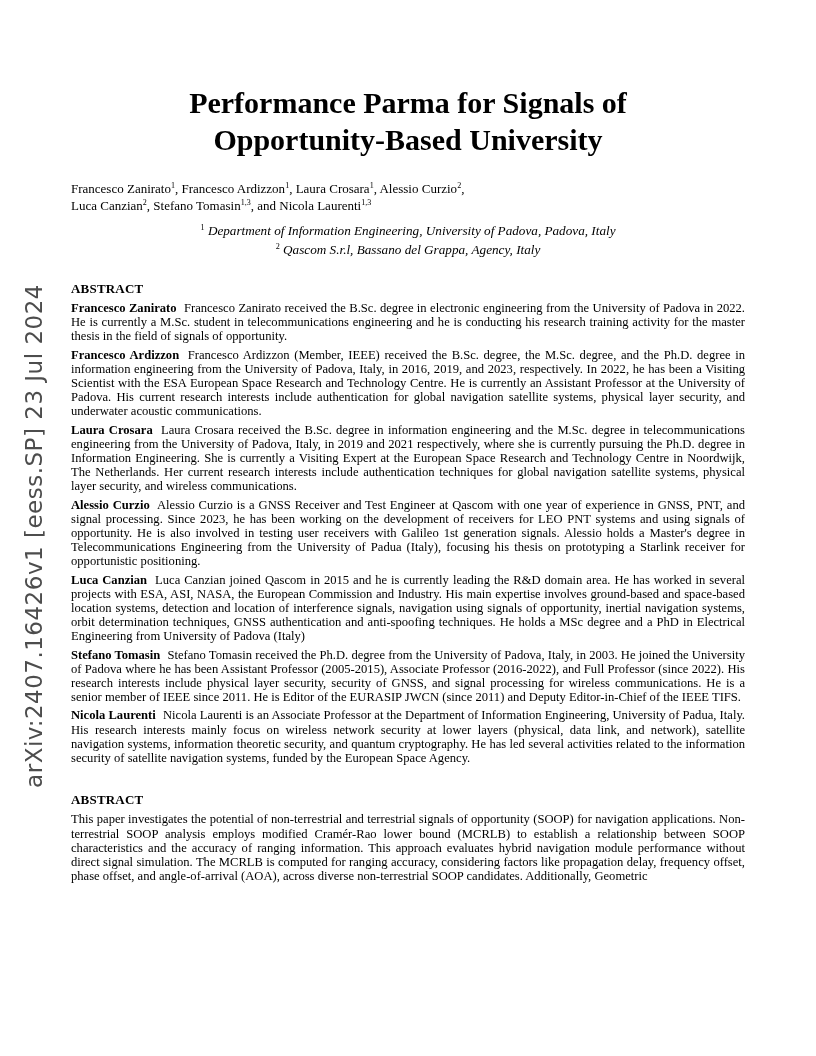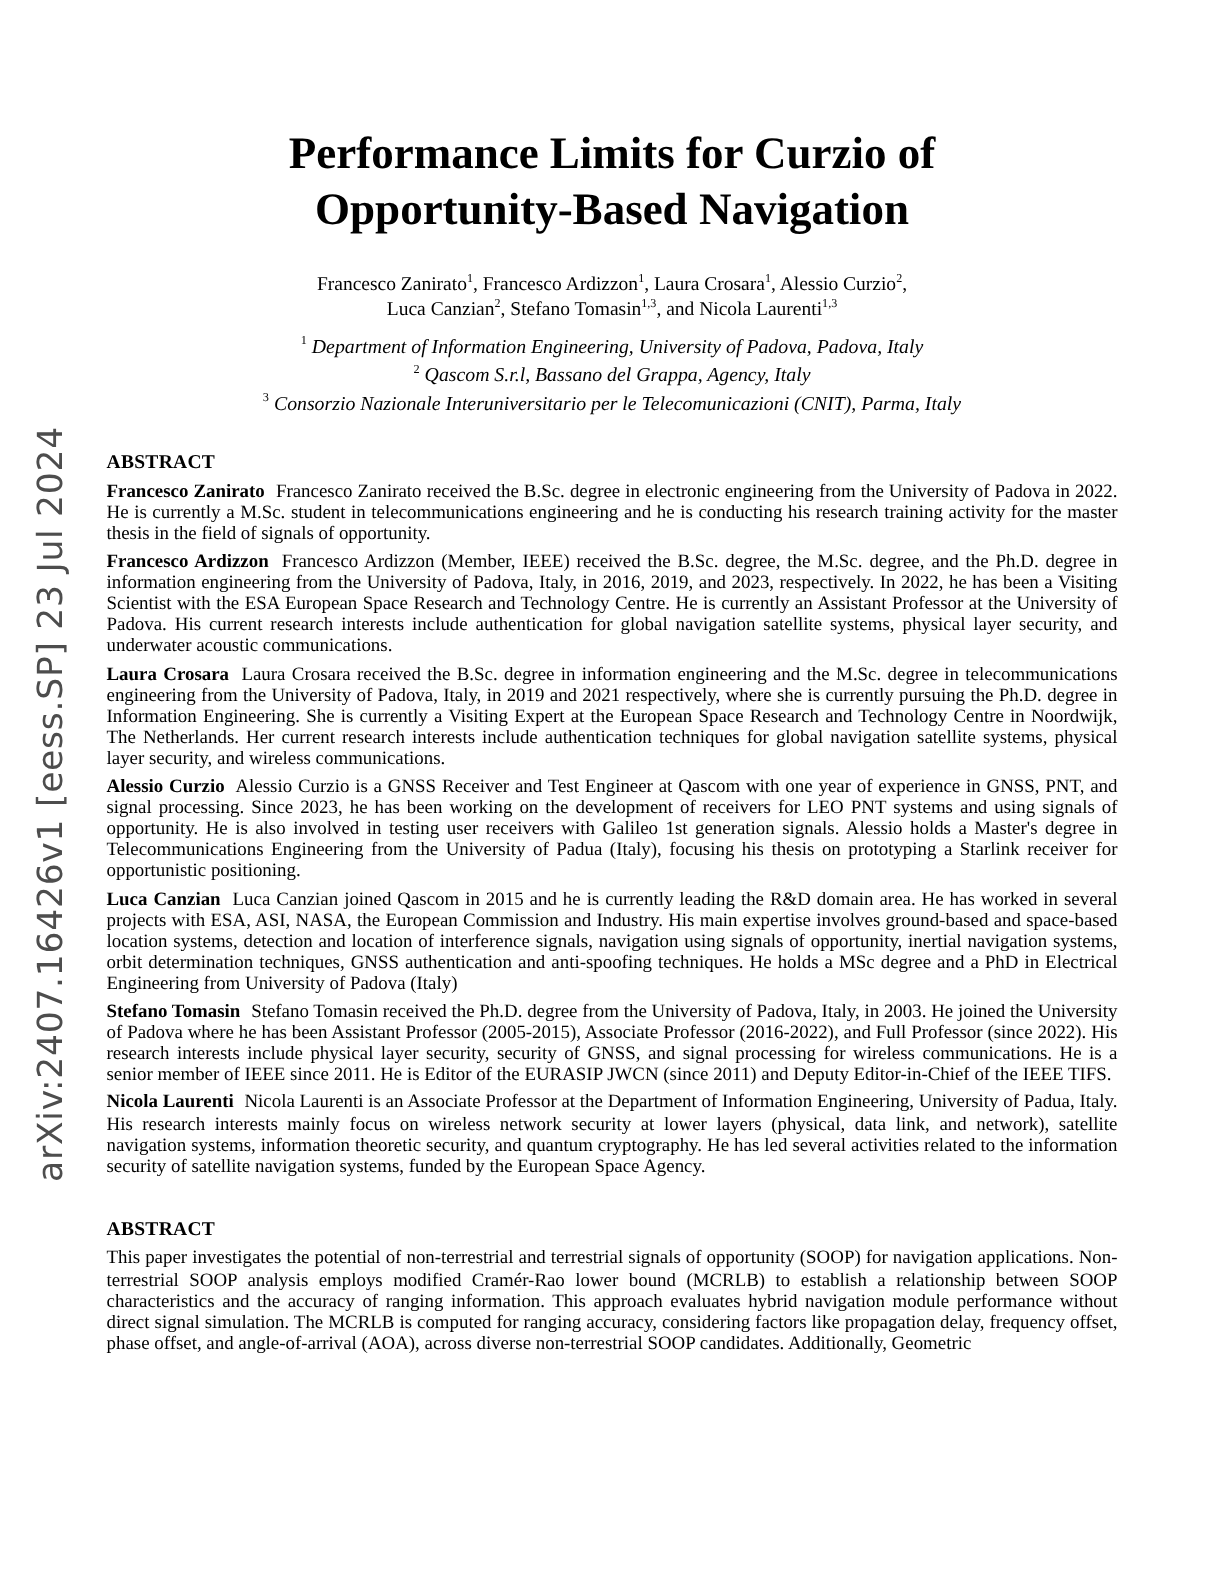--- a/index.html
+++ b/index.html
@@ -23,21 +23,21 @@
   .title {
     margin: 0;
     font-size: 30px;
     line-height: 37px;
     font-weight: bold;
     text-align: center;
   }
   .title .title-line { display: block; }
   .authors {
     margin-top: 22px;
-    text-align: center;
+    text-align: left;
     font-size: 13px;
     line-height: 17px;
   }
   sup { font-size: 0.62em; vertical-align: super; line-height: 0; }
   .affiliations {
     margin-top: 9px;
     text-align: center;
     font-size: 13.2px;
     line-height: 15px;
   }
@@ -71,30 +71,29 @@
 </head>
 <body>
 
 <div class="page">
 
   <div class="arxiv-stamp" style="color: rgb(77, 77, 77);">arXiv:2407.16426v1  [eess.SP]  23 Jul 2024</div>
 
   <div class="content">
 
     <h1 class="title">
-        <span class="title-line">Performance Limits for Curzio of</span>
-        <span class="title-line">Opportunity-Based Navigation</span>
+        <span class="title-line">Performance Parma for Signals of</span>
+        <span class="title-line">Opportunity-Based University</span>
       </h1>
 
     <div class="authors"><span class="author"><span>Francesco Zanirato</span><sup>1</sup><span>, </span></span><span class="author"><span>Francesco Ardizzon</span><sup>1</sup><span>, </span></span><span class="author"><span>Laura Crosara</span><sup>1</sup><span>, </span></span><span class="author"><span>Alessio Curzio</span><sup>2</sup><span>,</span></span><br><span class="author"><span>Luca Canzian</span><sup>2</sup><span>, </span></span><span class="author"><span>Stefano Tomasin</span><sup>1,3</sup><span>, and </span></span><span class="author"><span>Nicola Laurenti</span><sup>1,3</sup><span></span></span></div>
 
     <div class="affiliations">
       <div class="affiliation"><sup>1</sup> <span class="affil-text">Department of Information Engineering, University of Padova, Padova, Italy</span></div>
       <div class="affiliation"><sup>2</sup> <span class="affil-text">Qascom S.r.l, Bassano del Grappa, Agency, Italy</span></div>
-      <div class="affiliation"><sup>3</sup> <span class="affil-text">Consorzio Nazionale Interuniversitario per le Telecomunicazioni (CNIT), Parma, Italy</span></div>
     </div>
 
     <div class="section-heading">ABSTRACT</div>
 
     <p class="para"><b class="bio-name">Francesco Zanirato</b> <span>Francesco Zanirato received the B.Sc. degree in electronic engineering from the University of Padova in 2022. He is currently a M.Sc. student in telecommunications engineering and he is conducting his research training activity for the master thesis in the field of signals of opportunity.</span></p>
 
     <p class="para"><b class="bio-name">Francesco Ardizzon</b> <span>Francesco Ardizzon (Member, IEEE) received the B.Sc. degree, the M.Sc. degree, and the Ph.D. degree in information engineering from the University of Padova, Italy, in 2016, 2019, and 2023, respectively. In 2022, he has been a Visiting Scientist with the ESA European Space Research and Technology Centre. He is currently an Assistant Professor at the University of Padova. His current research interests include authentication for global navigation satellite systems, physical layer security, and underwater acoustic communications.</span></p>
 
     <p class="para"><b class="bio-name">Laura Crosara</b> <span>Laura Crosara received the B.Sc. degree in information engineering and the M.Sc. degree in telecommunications engineering from the University of Padova, Italy, in 2019 and 2021 respectively, where she is currently pursuing the Ph.D. degree in Information Engineering. She is currently a Visiting Expert at the European Space Research and Technology Centre in Noordwijk, The Netherlands. Her current research interests include authentication techniques for global navigation satellite systems, physical layer security, and wireless communications.</span></p>
 

